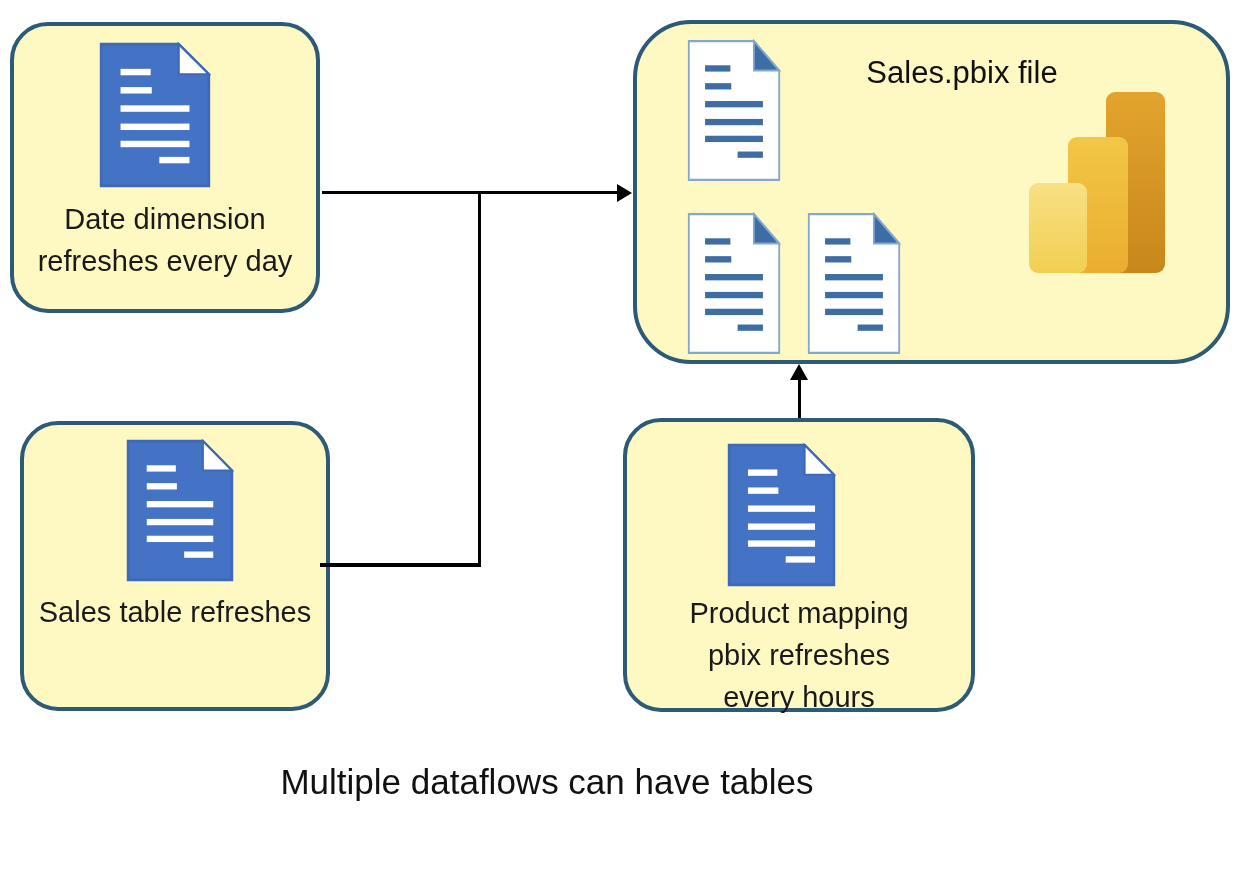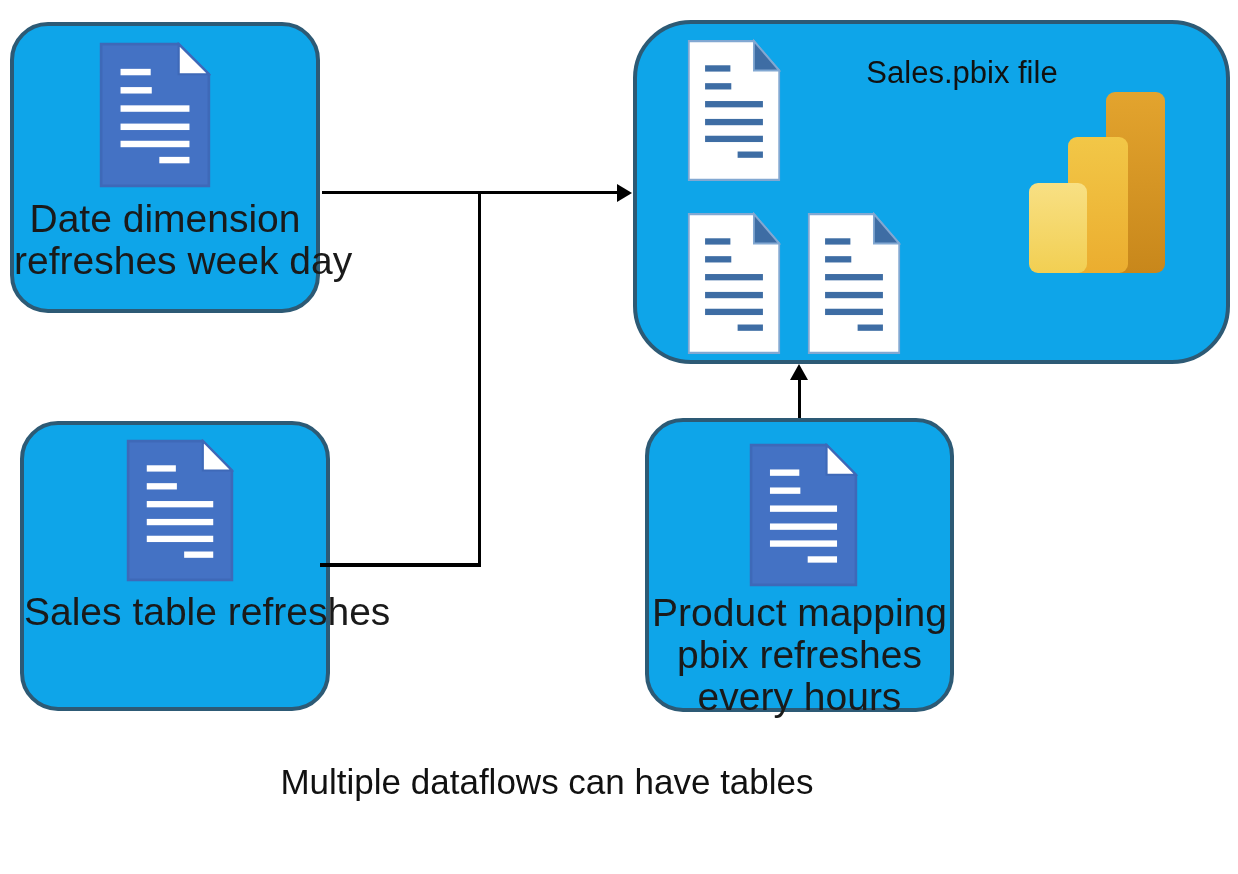--- a/index.html
+++ b/index.html
@@ -1,27 +1,27 @@
 <!DOCTYPE html>
 <html style="--box-border: #2D5A75; --connector: #000000; --doc-fill: #4472C4; --doc-stroke: #3E69B8; --doc-light-outline: #82A8D2; --doc-light-accent: #3E6DA4; --pbi-light-top: #F8E084; --pbi-light-bottom: #F2CF52; --pbi-mid-top: #F2C747; --pbi-mid-bottom: #EBAD2F; --pbi-dark-top: #E3A42E; --pbi-dark-bottom: #C8871B;"><head>
 <meta charset="utf-8">
 <style>
   html,body{margin:0;padding:0;background:#ffffff;}
   .canvas{
     position:relative;width:1238px;height:874px;background:#fff;overflow:hidden;
     font-family:"Liberation Sans","DejaVu Sans",sans-serif;color:#1a1a1a;
   }
   .node{
-    position:absolute;background:#0ea5e9;
+    position:absolute;background:#fef9c3;
     border:4px solid var(--box-border,#2D5A75);
     border-radius:38px;box-sizing:border-box;
   }
   .node-label{
     position:absolute;left:0;right:0;text-align:center;
-    font-size:39px;line-height:42px;color:#1a1a1a;white-space:nowrap;
+    font-size:29px;line-height:42px;color:#1a1a1a;white-space:nowrap;
   }
   .node-label span{display:block;}
   .doc{position:absolute;display:block;}
   
   .pbix{border-radius:58px;}
   .pbix-title{
     position:absolute;left:150px;width:350px;top:30px;text-align:center;
     font-size:31px;line-height:38px;white-space:nowrap;color:#111;
   }
   
@@ -67,21 +67,21 @@
         <rect x="20" y="25" width="28" height="6"></rect>
         <rect x="20" y="42" width="29" height="6"></rect>
         <rect x="20" y="59" width="64" height="6"></rect>
         <rect x="20" y="76" width="64" height="6"></rect>
         <rect x="20" y="92" width="64" height="6"></rect>
         <rect x="56" y="107" width="28" height="6"></rect>
       </g>
     </svg>
     <div class="node-label" style="top:172px;">
       <span>Date dimension</span>
-      <span>refreshes week day</span>
+      <span>refreshes every day</span>
     </div>
   </div>
 
   <div class="node" style="left:20px;top:421px;width:310px;height:290px;">
     <svg class="doc" style="left:102px;top:14px;" width="108" height="143" viewBox="0 0 104 136" preserveAspectRatio="none">
       <path d="M2,2 H74 L102,30 V134 H2 Z" style="fill:var(--doc-fill);stroke:var(--doc-stroke);stroke-width:2.5"></path>
       <path d="M74,2 V30 H102 Z" style="fill:#ffffff;stroke:var(--doc-stroke);stroke-width:2"></path>
       <g fill="#ffffff">
         <rect x="20" y="25" width="28" height="6"></rect>
         <rect x="20" y="42" width="29" height="6"></rect>
@@ -89,21 +89,21 @@
         <rect x="20" y="76" width="64" height="6"></rect>
         <rect x="20" y="92" width="64" height="6"></rect>
         <rect x="56" y="107" width="28" height="6"></rect>
       </g>
     </svg>
     <div class="node-label" style="top:166px;">
       <span>Sales table refreshes</span>
     </div>
   </div>
 
-  <div class="node" style="left:645px;top:418px;width:309px;height:294px;">
+  <div class="node" style="left:623px;top:418px;width:352px;height:294px;">
     <svg class="doc" style="left:100px;top:21px;" width="109" height="144" viewBox="0 0 104 136" preserveAspectRatio="none">
       <path d="M2,2 H74 L102,30 V134 H2 Z" style="fill:var(--doc-fill);stroke:var(--doc-stroke);stroke-width:2.5"></path>
       <path d="M74,2 V30 H102 Z" style="fill:#ffffff;stroke:var(--doc-stroke);stroke-width:2"></path>
       <g fill="#ffffff">
         <rect x="20" y="25" width="28" height="6"></rect>
         <rect x="20" y="42" width="29" height="6"></rect>
         <rect x="20" y="59" width="64" height="6"></rect>
         <rect x="20" y="76" width="64" height="6"></rect>
         <rect x="20" y="92" width="64" height="6"></rect>
         <rect x="56" y="107" width="28" height="6"></rect>

